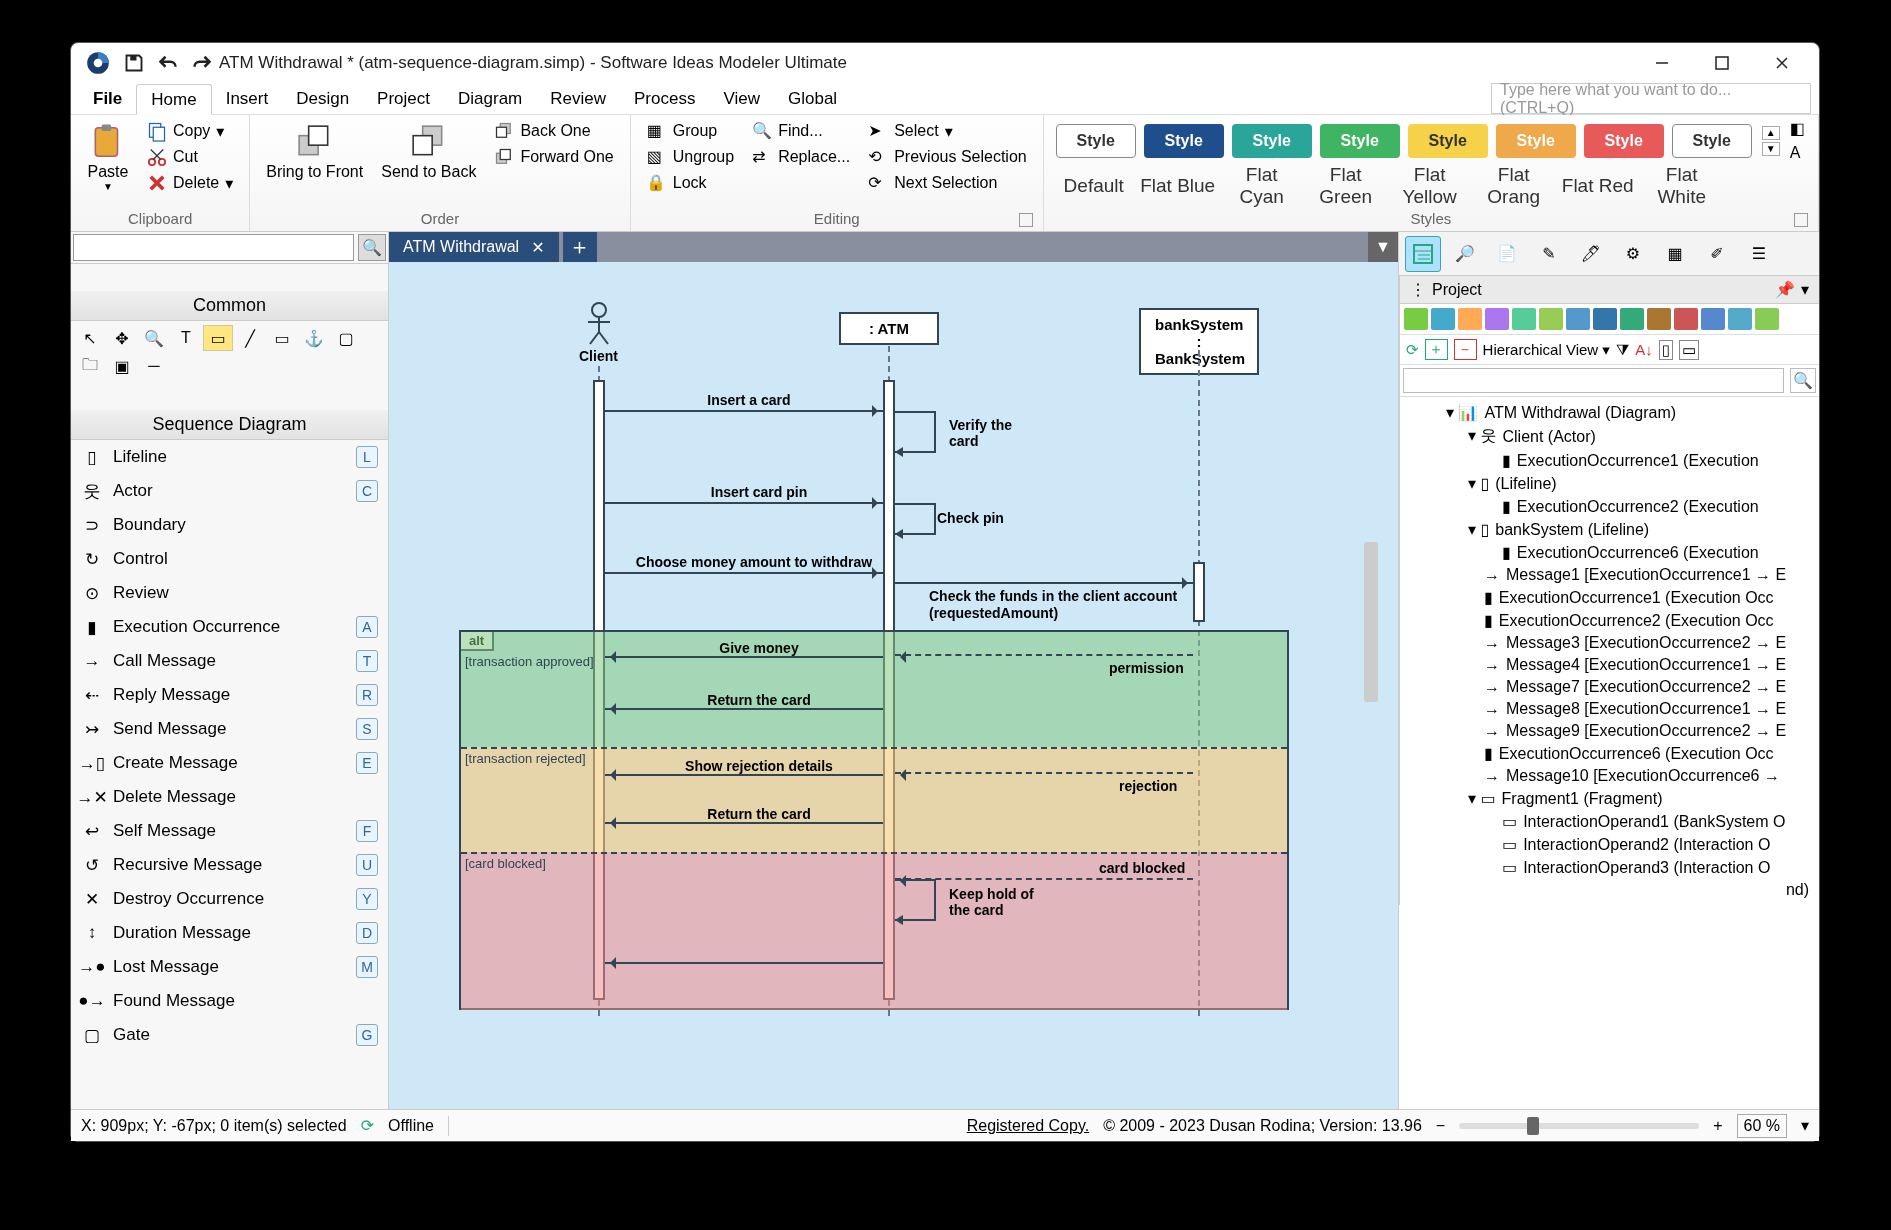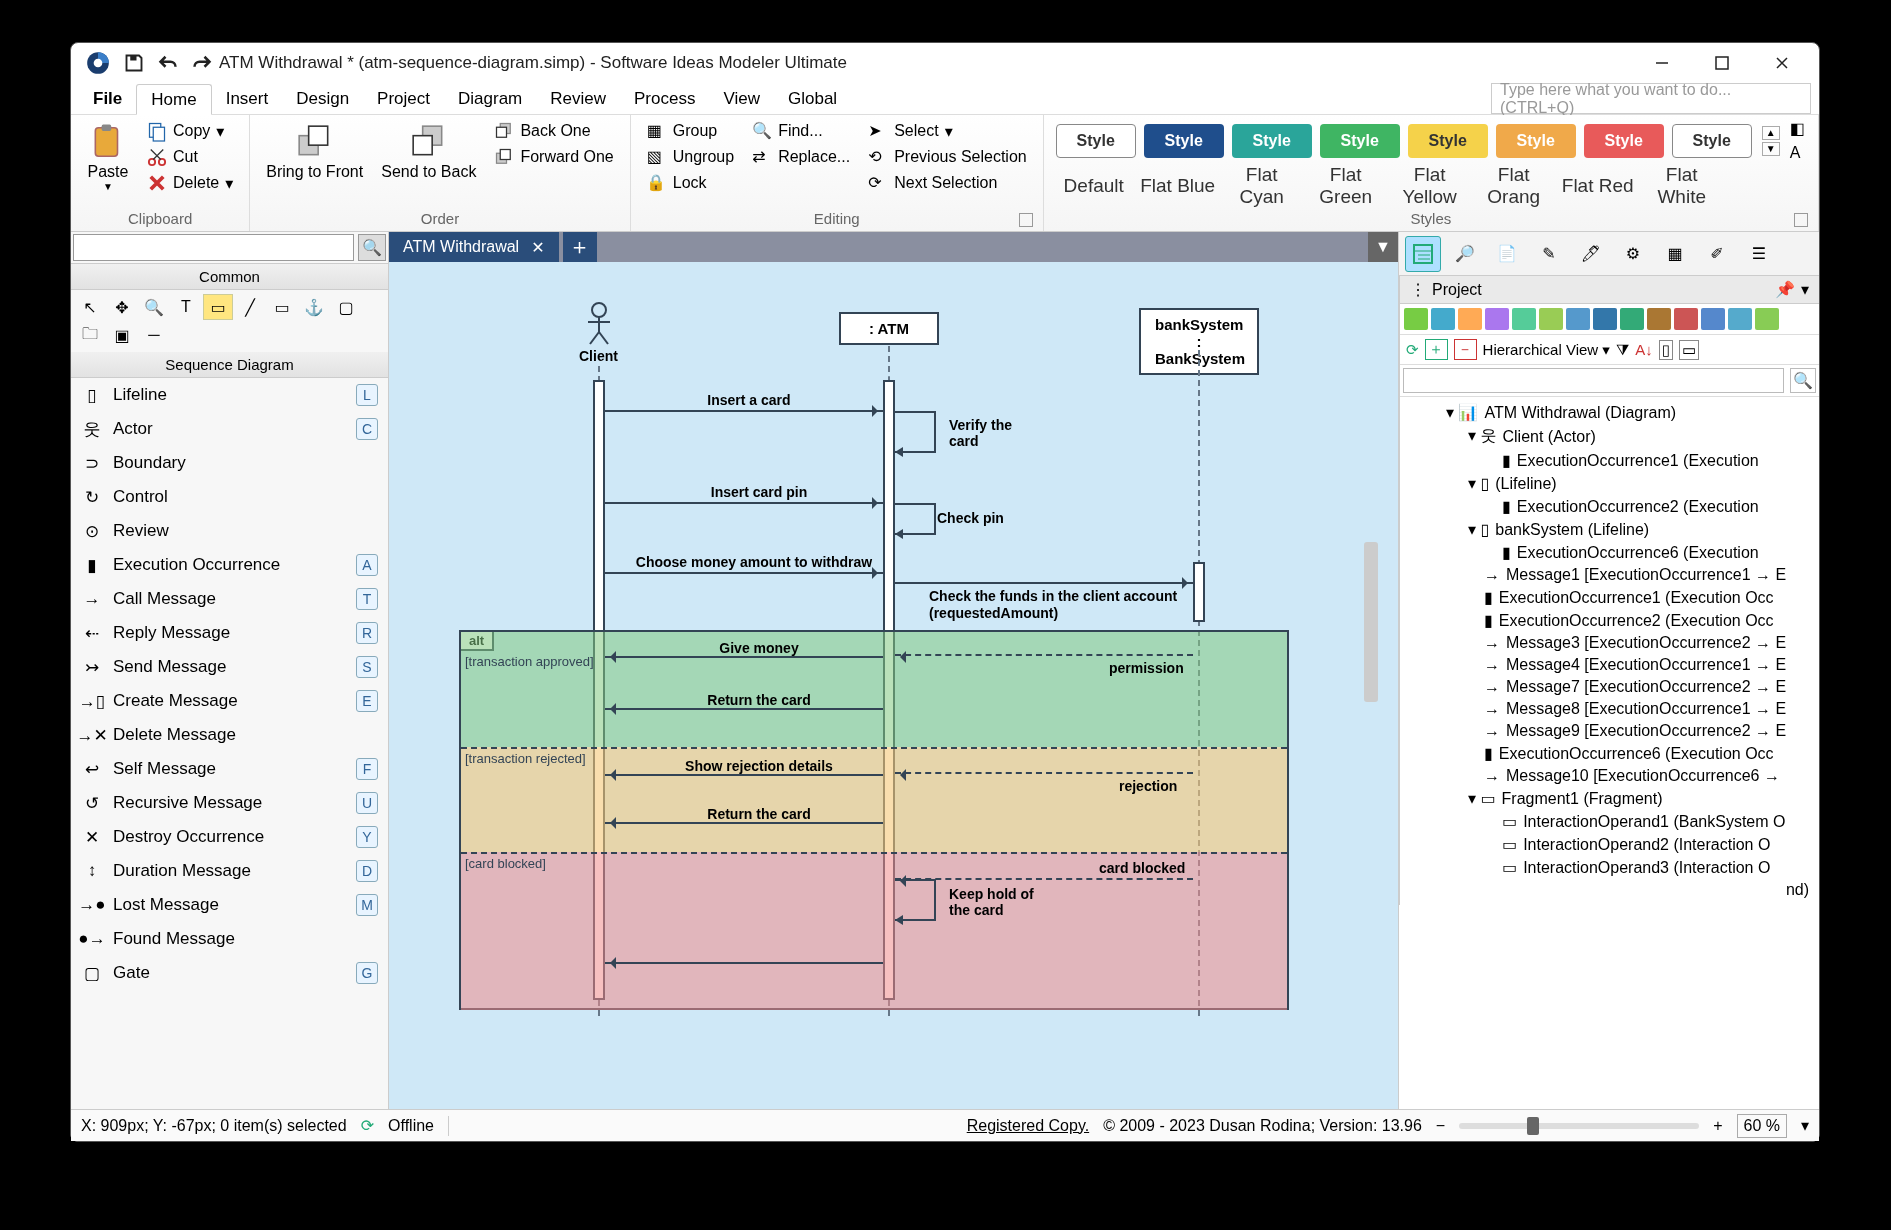--- a/index.html
+++ b/index.html
@@ -28,21 +28,21 @@
 .small-btn { display: flex; align-items: center; gap: 6px; padding: 2px 6px; font-size: 16px; cursor: pointer; white-space: nowrap; }
 .small-btn .ico { width: 20px; height: 20px; flex: none; }
 .style-swatch { width: 80px; height: 34px; border-radius: 4px; display: flex; align-items: center; justify-content: center; font-size: 16px; font-weight: 600; cursor: pointer; margin: 2px; }
 .styles-row { display: flex; flex-wrap: wrap; gap: 4px; align-items: center; }
 .style-label { width: 80px; text-align: center; font-size: 19px; color: #333; }
 .workspace { flex: 1; display: flex; min-height: 0; }
 .left-panel { width: 318px; background: #f7f7f7; border-right: 1px solid #ccc; display: flex; flex-direction: column; }
 .search-box { display: flex; border-bottom: 1px solid #ccc; }
 .search-box input { flex: 1; border: 1px solid #999; margin: 2px; padding: 4px; font-size: 15px; }
 .search-box .sbtn { width: 28px; background: #ddd; display: flex; align-items: center; justify-content: center; margin: 2px; border: 1px solid #999; cursor: pointer; }
-.panel-header { background: linear-gradient(#f0f0f0,#e2e2e2); text-align: center; padding: 4px; font-size: 15px; border-bottom: 1px solid #ccc; }
+.panel-header { background: linear-gradient(#f0f0f0,#e2e2e2); text-align: center; padding: 4px; font-size: 18px; border-bottom: 1px solid #ccc; margin-top: 27px; }
 .tool-grid { display: flex; flex-wrap: wrap; padding: 4px; gap: 2px; }
 .tool-grid .tg { width: 30px; height: 26px; display: flex; align-items: center; justify-content: center; cursor: pointer; }
 .tool-list { overflow-y: auto; flex: 1; }
 .tool-item { display: flex; align-items: center; gap: 10px; padding: 6px 10px; font-size: 17px; cursor: pointer; }
 .tool-item .ti { width: 22px; height: 22px; flex: none; display: flex; align-items: center; justify-content: center; }
 .tool-item .key { margin-left: auto; width: 22px; height: 22px; border: 1px solid #8ab; background: #e8f4ff; color: #369; font-size: 14px; display: flex; align-items: center; justify-content: center; border-radius: 3px; }
 .center { flex: 1; display: flex; flex-direction: column; min-width: 0; }
 .tabstrip { height: 30px; background: #8a8fa0; display: flex; align-items: stretch; }
 .doc-tab { background: #2a4d7a; color: #fff; display: flex; align-items: center; padding: 0 14px; gap: 12px; font-size: 16px; }
 .doc-tab .close { cursor: pointer; }

